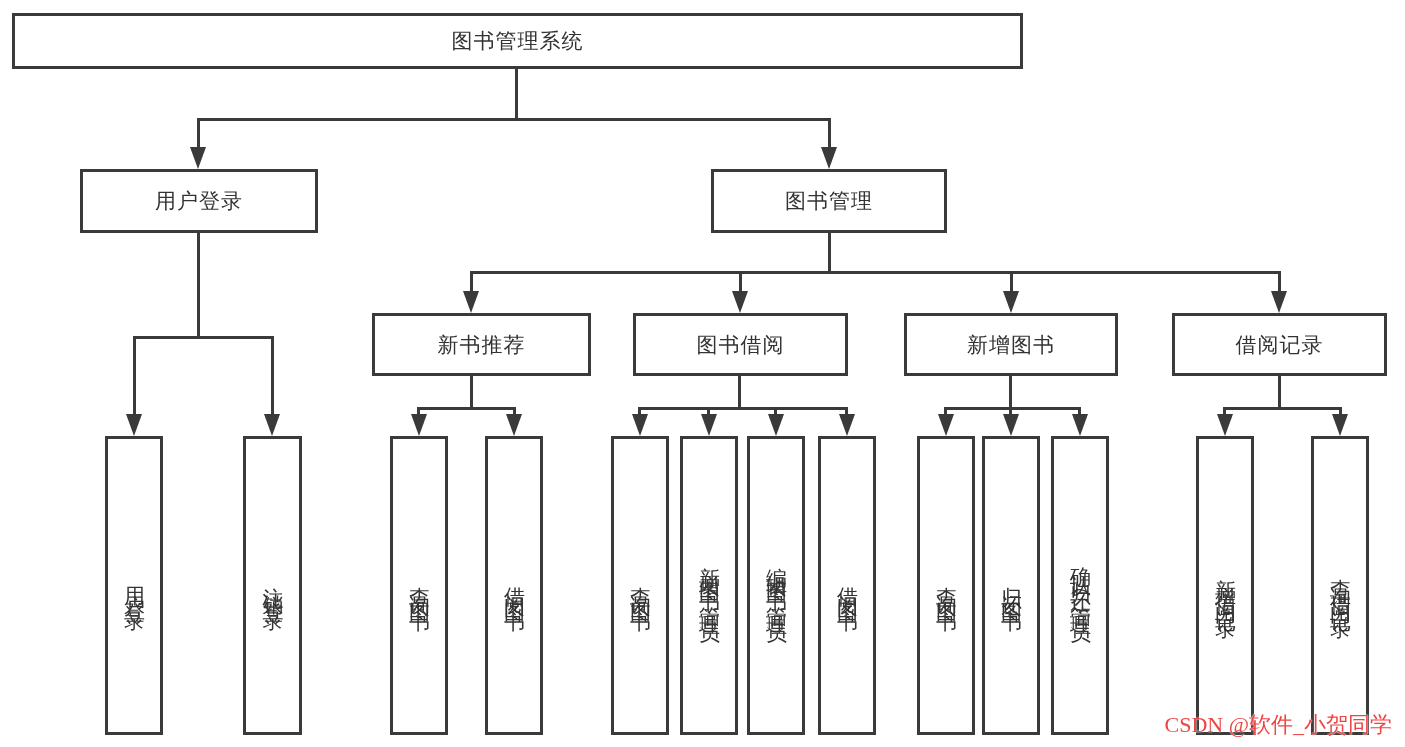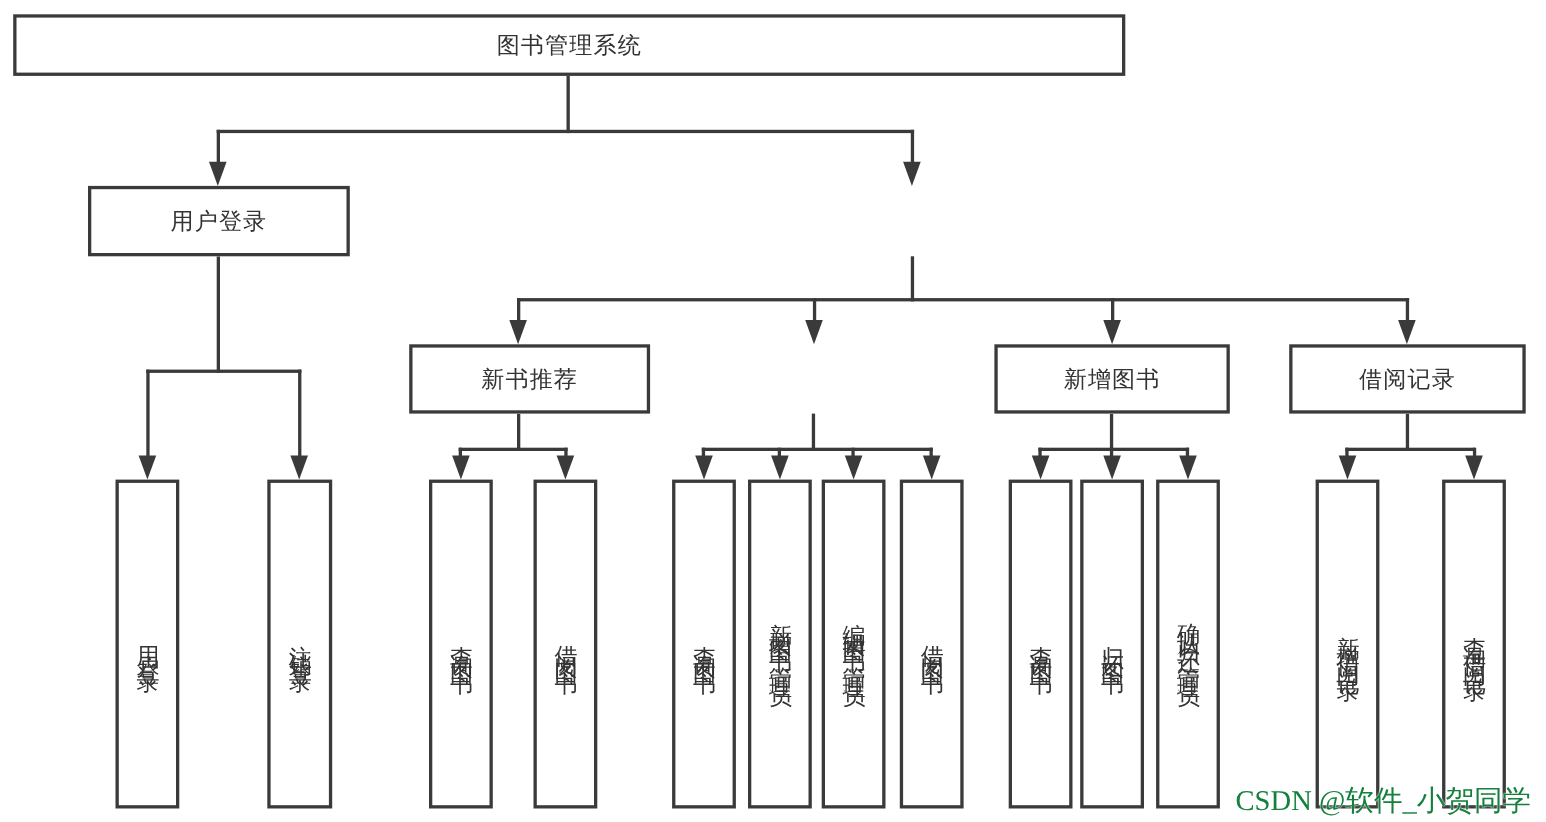--- a/index.html
+++ b/index.html
@@ -44,22 +44,22 @@
     width: 0; height: 0;
     border-left: 8px solid transparent;
     border-right: 8px solid transparent;
     border-top: 22px solid #3a3a3a;
     z-index: 1;
   }
   .watermark {
     position: absolute;
     right: 13px;
     top: 710px;
-    font-size: 26px;
-    color: #15803d;
+    font-size: 22px;
+    color: #ef4444;
     text-shadow: 0 0 2px #ffffff, 0 0 1px #ffffff;
     z-index: 5;
     white-space: nowrap;
   }
 </style>
 </head>
 <body>
 
 <div id="canvas">
 
@@ -70,20 +70,23 @@
   <div class="vline" style="left:515px; top:69px; height:52px;"></div>
   <div class="hline" style="left:197px; top:118px; width:634px;"></div>
   <div class="vline" style="left:197px; top:118px; height:32px;"></div>
   <div class="arrow" style="left:190px; top:147px;"></div>
   <div class="vline" style="left:828px; top:118px; height:32px;"></div>
   <div class="arrow" style="left:821px; top:147px;"></div>
 
   <div class="box" style="left:80px; top:169px; width:238px; height:64px;">
     <span class="hlabel">用户登录</span>
   </div>
+  <div class="box" style="left:711px; top:169px; width:236px; height:64px;">
+    <span class="hlabel">图书管理</span>
+  </div>
 
   <div class="vline" style="left:197px; top:233px; height:106px;"></div>
   <div class="hline" style="left:133px; top:336px; width:141px;"></div>
   <div class="vline" style="left:133px; top:336px; height:81px;"></div>
   <div class="arrow" style="left:126px; top:414px;"></div>
   <div class="vline" style="left:271px; top:336px; height:81px;"></div>
   <div class="arrow" style="left:264px; top:414px;"></div>
 
   <div class="vline" style="left:828px; top:233px; height:41px;"></div>
   <div class="hline" style="left:470px; top:271px; width:811px;"></div>
@@ -91,20 +94,23 @@
   <div class="arrow" style="left:463px; top:291px;"></div>
   <div class="vline" style="left:739px; top:271px; height:22px;"></div>
   <div class="arrow" style="left:732px; top:291px;"></div>
   <div class="vline" style="left:1010px; top:271px; height:22px;"></div>
   <div class="arrow" style="left:1003px; top:291px;"></div>
   <div class="vline" style="left:1278px; top:271px; height:22px;"></div>
   <div class="arrow" style="left:1271px; top:291px;"></div>
 
   <div class="box" style="left:372px; top:313px; width:219px; height:63px;">
     <span class="hlabel">新书推荐</span>
+  </div>
+  <div class="box" style="left:633px; top:313px; width:215px; height:63px;">
+    <span class="hlabel">图书借阅</span>
   </div>
   <div class="box" style="left:904px; top:313px; width:214px; height:63px;">
     <span class="hlabel">新增图书</span>
   </div>
   <div class="box" style="left:1172px; top:313px; width:215px; height:63px;">
     <span class="hlabel">借阅记录</span>
   </div>
 
   <div class="vline" style="left:470px; top:376px; height:34px;"></div>
   <div class="hline" style="left:417px; top:407px; width:99px;"></div>

